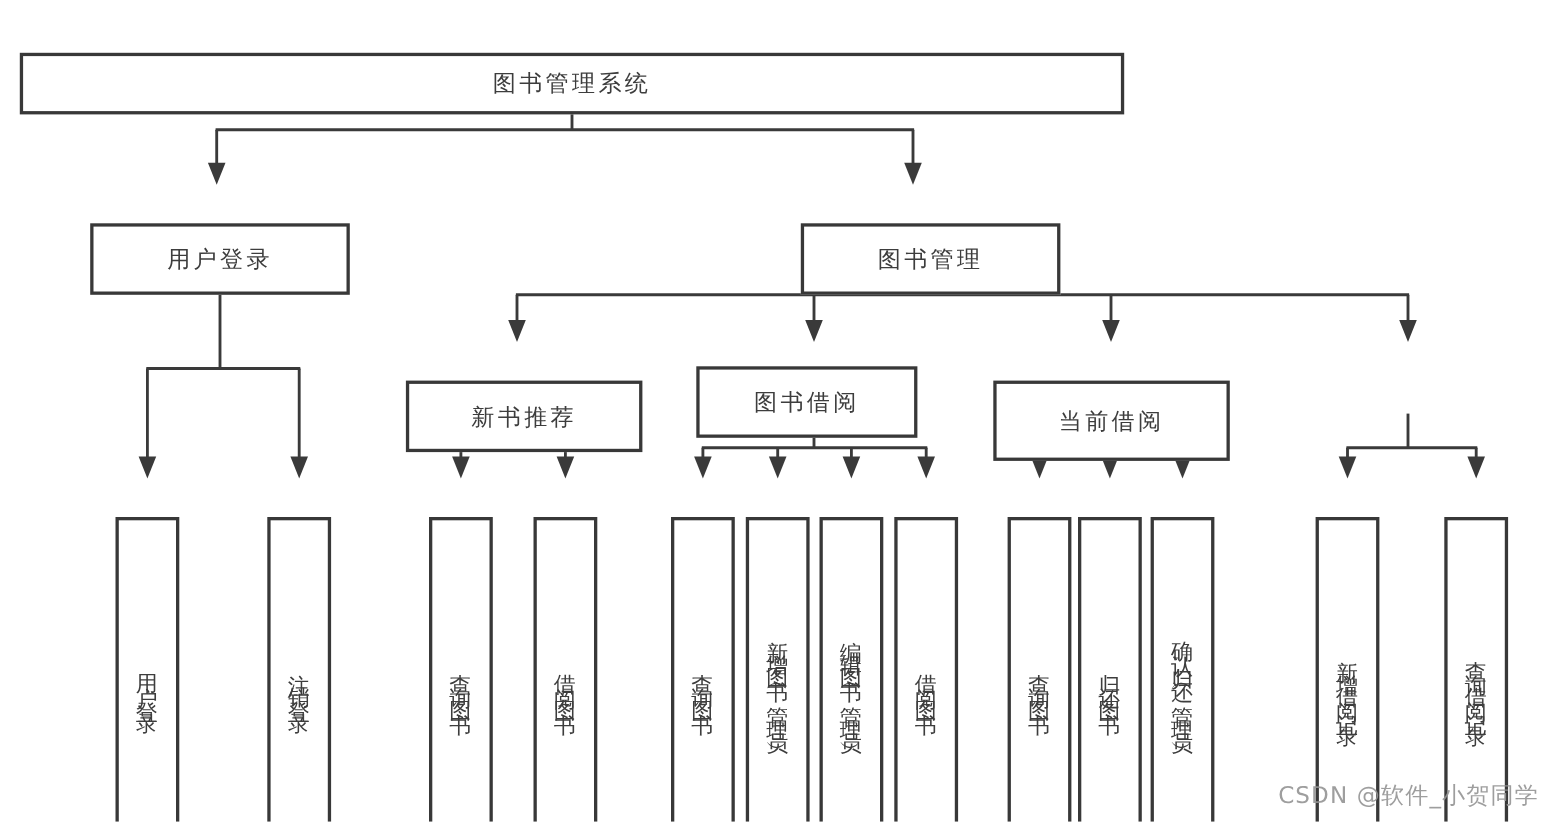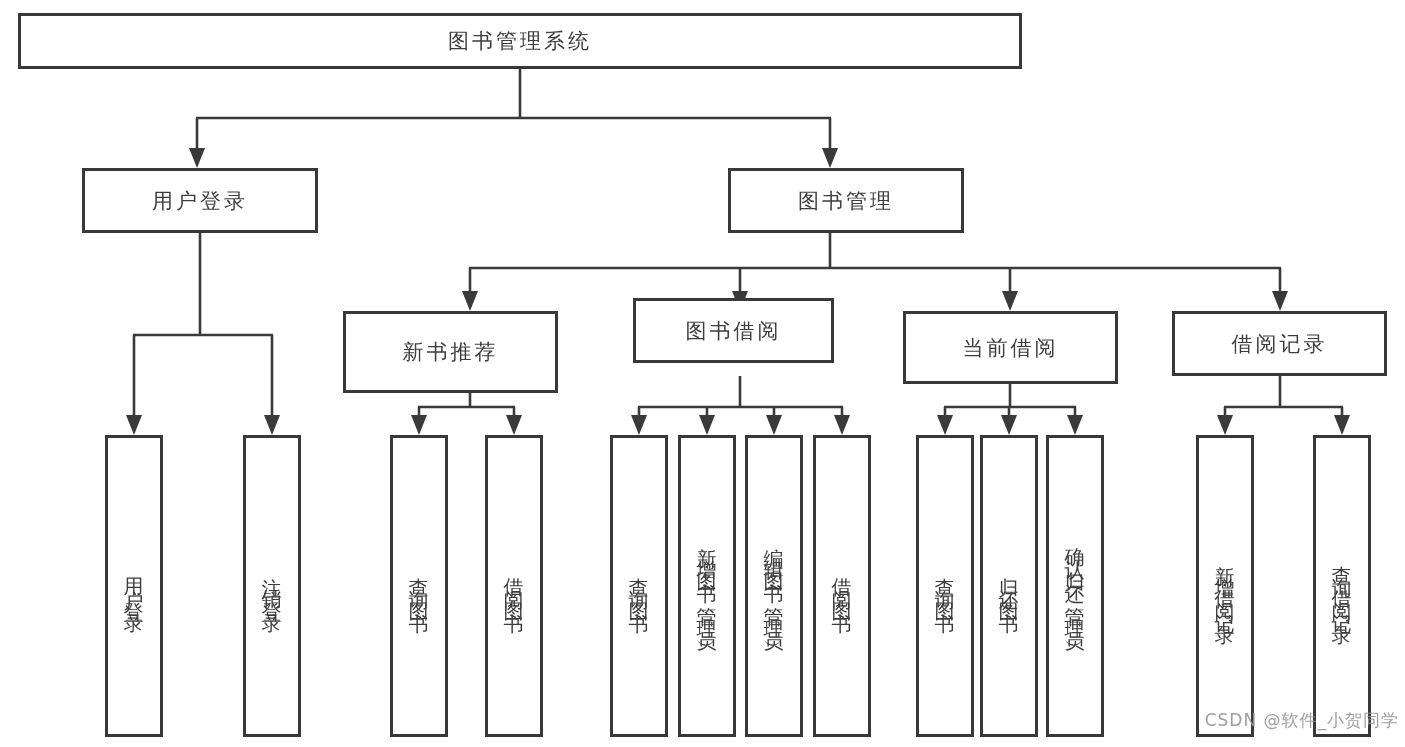--- a/index.html
+++ b/index.html
@@ -5,31 +5,31 @@
   html,body { margin:0; padding:0; background:#ffffff; }
   .canvas {
     position:relative; width:1405px; height:747px;
     background:#ffffff; overflow:hidden;
     font-family:"DejaVu Sans","Liberation Sans",sans-serif;
   }
   svg.connectors { position:absolute; left:0; top:0; z-index:1; }
   .node {
     position:absolute; box-sizing:border-box; z-index:2;
     background:#ffffff; border:3px solid #383838;
-    display:flex; align-items:center; justify-content:center;
+    display:flex; align-items:center; justify-content:center;margin-top:35px;
   }
   .node span { color:#3d3d3d; }
   .node.h span { font-size:21px; letter-spacing:3px; white-space:nowrap; }
   .node.v span {
     writing-mode:vertical-rl; text-orientation:mixed;
     font-size:20px; letter-spacing:12px; line-height:1;
   }
   .watermark {
     position:absolute; z-index:5; right:6px; top:709px;
-    font-size:17px; letter-spacing:1px; color:rgba(148,148,148,0.9);
+    font-size:21px; letter-spacing:1px; color:rgba(148,148,148,0.9);
     white-space:nowrap;
   }
 </style>
 </head>
 <body>
 
 <div class="canvas">
 
   <svg class="connectors" width="1405" height="747" viewBox="0 0 1405 747">
       <line x1="520" y1="68" x2="520" y2="119" stroke="#3a3a3a" stroke-width="2.6"></line>
@@ -90,31 +90,28 @@
     <span>图书管理系统</span>
   </div>
 
   <div class="node h" style="left:82px;top:168px;width:236px;height:65px">
     <span>用户登录</span>
   </div>
   <div class="node h" style="left:728px;top:168px;width:236px;height:65px">
     <span>图书管理</span>
   </div>
 
-  <div class="node h" style="left:343px;top:311px;width:215px;height:82px">
+  <div class="node h" style="left:369px;top:311px;width:215px;height:65px">
     <span>新书推荐</span>
   </div>
   <div class="node h" style="left:633px;top:298px;width:201px;height:65px">
     <span>图书借阅</span>
   </div>
   <div class="node h" style="left:903px;top:311px;width:215px;height:73px">
     <span>当前借阅</span>
-  </div>
-  <div class="node h" style="left:1172px;top:311px;width:215px;height:65px">
-    <span>借阅记录</span>
   </div>
 
   <div class="node v" style="left:105px;top:435px;width:58px;height:302px">
     <span>用户登录</span>
   </div>
   <div class="node v" style="left:243px;top:435px;width:58px;height:302px">
     <span>注销登录</span>
   </div>
 
   <div class="node v" style="left:390px;top:435px;width:58px;height:302px">

